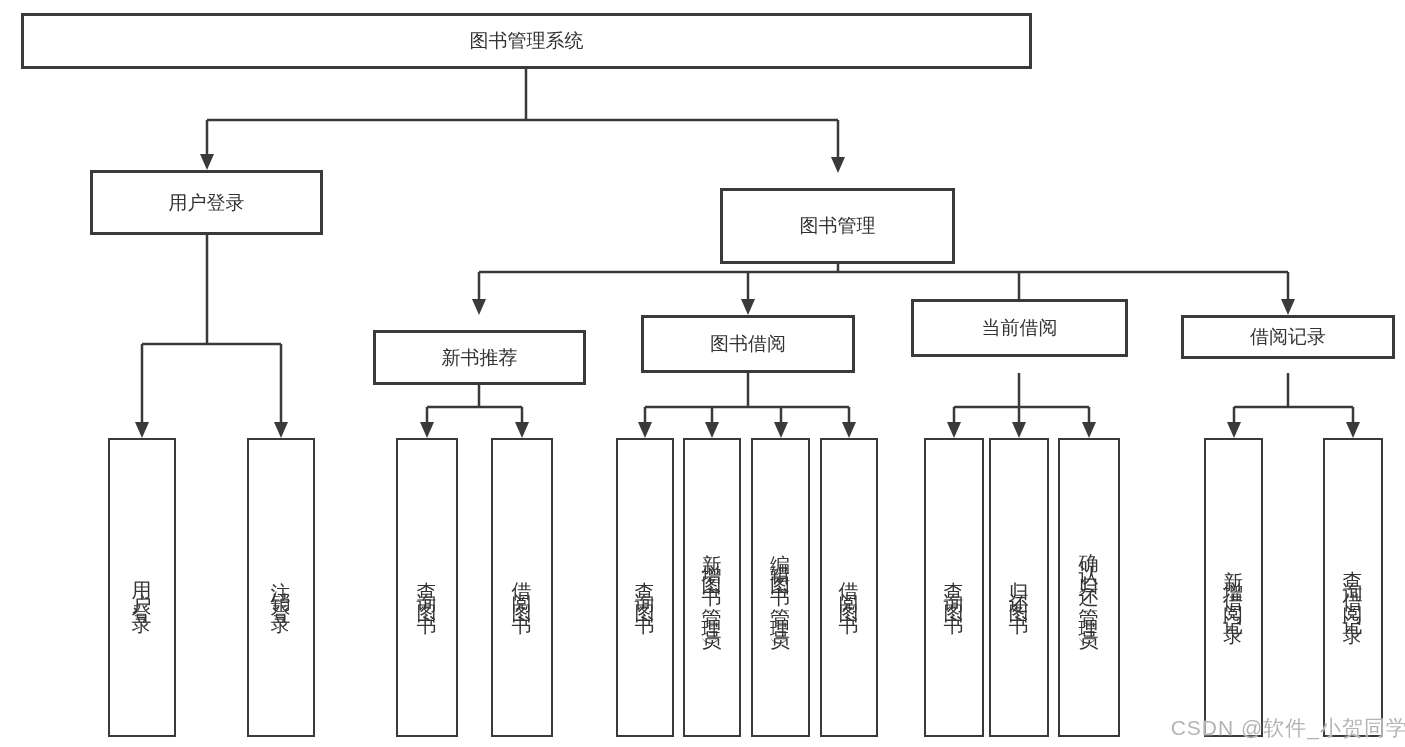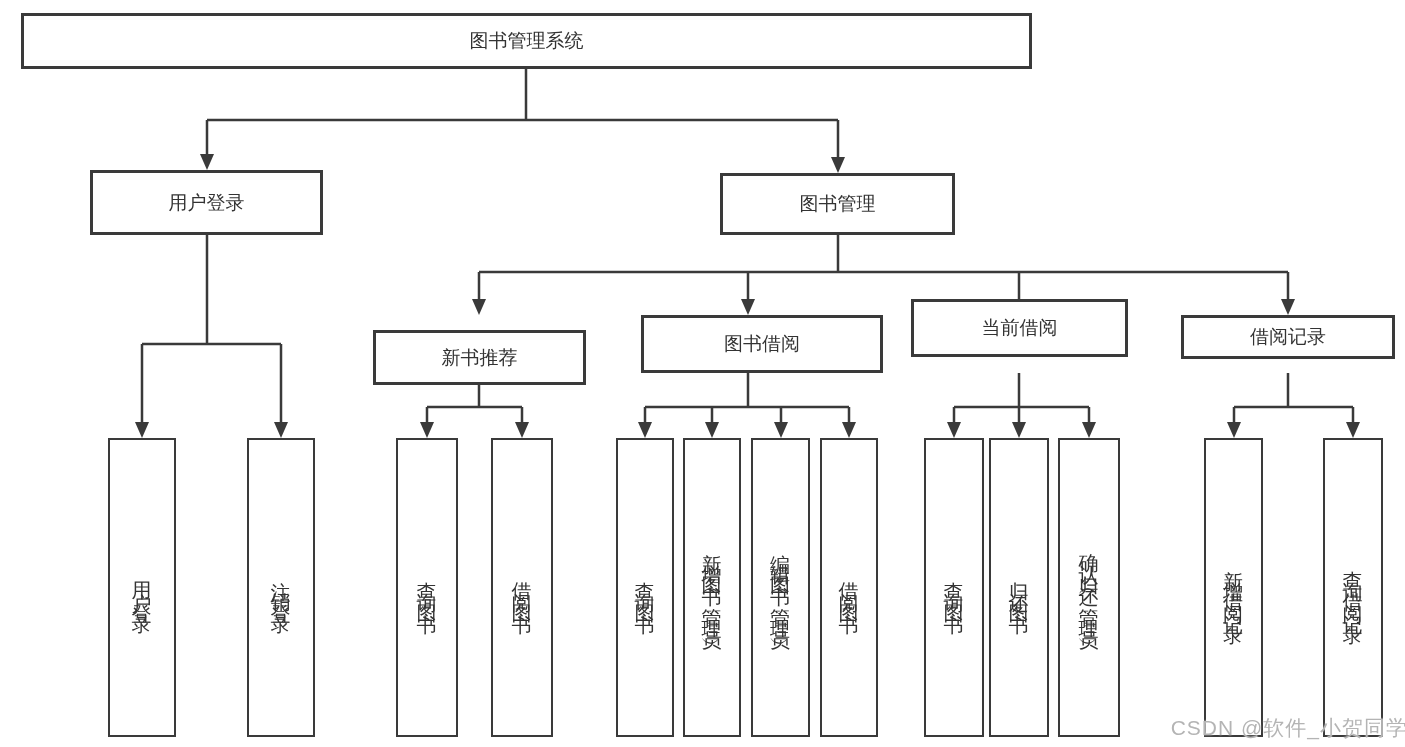--- a/index.html
+++ b/index.html
@@ -75,24 +75,24 @@
       <polygon points="1004,422 1018,422 1011,438"></polygon>
       <polygon points="1074,422 1088,422 1081,438"></polygon>
       <polygon points="1219,422 1233,422 1226,438"></polygon>
       <polygon points="1338,422 1352,422 1345,438"></polygon>
     </g>
   </svg>
 
   <div class="box" style="left:13px;top:13px;width:1011px;height:56px">图书管理系统</div>
 
   <div class="box" style="left:82px;top:170px;width:233px;height:65px">用户登录</div>
-  <div class="box" style="left:712px;top:173px;width:235px;height:62px">图书管理</div>
+  <div class="box" style="left:712px;top:188px;width:235px;height:76px">图书管理</div>
 
   <div class="box" style="left:365px;top:330px;width:213px;height:55px">新书推荐</div>
-  <div class="box" style="left:633px;top:315px;width:242px;height:58px">图书借阅</div>
+  <div class="box" style="left:633px;top:315px;width:214px;height:58px">图书借阅</div>
   <div class="box" style="left:903px;top:299px;width:217px;height:58px">当前借阅</div>
   <div class="box" style="left:1173px;top:315px;width:214px;height:44px">借阅记录</div>
 
   <div class="box leaf" style="left:100px;top:438px;width:68px;height:299px">用户登录</div>
   <div class="box leaf" style="left:239px;top:438px;width:68px;height:299px">注销登录</div>
 
   <div class="box leaf" style="left:388px;top:438px;width:62px;height:299px">查询图书</div>
   <div class="box leaf" style="left:483px;top:438px;width:62px;height:299px">借阅图书</div>
 
   <div class="box leaf" style="left:608px;top:438px;width:58px;height:299px">查询图书</div>

